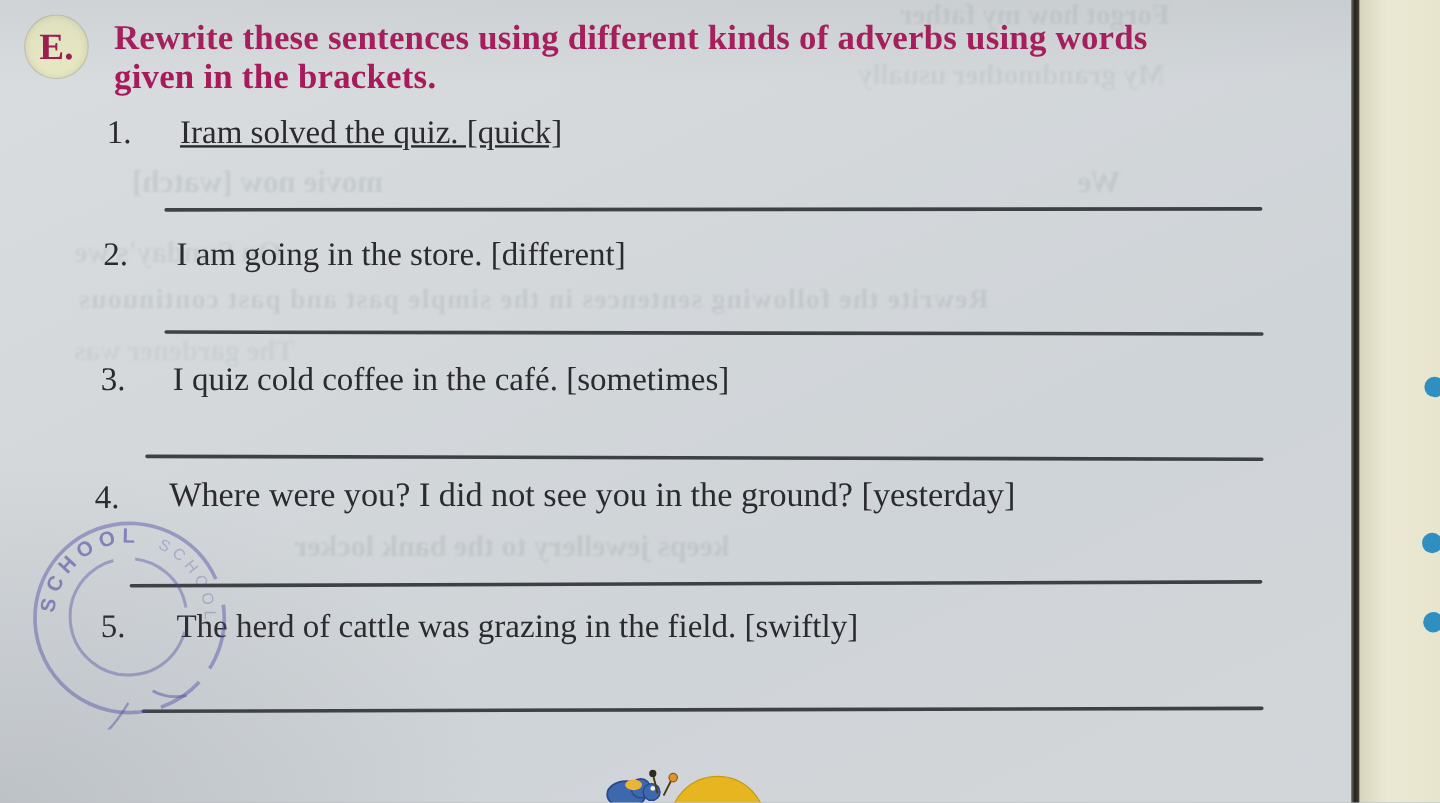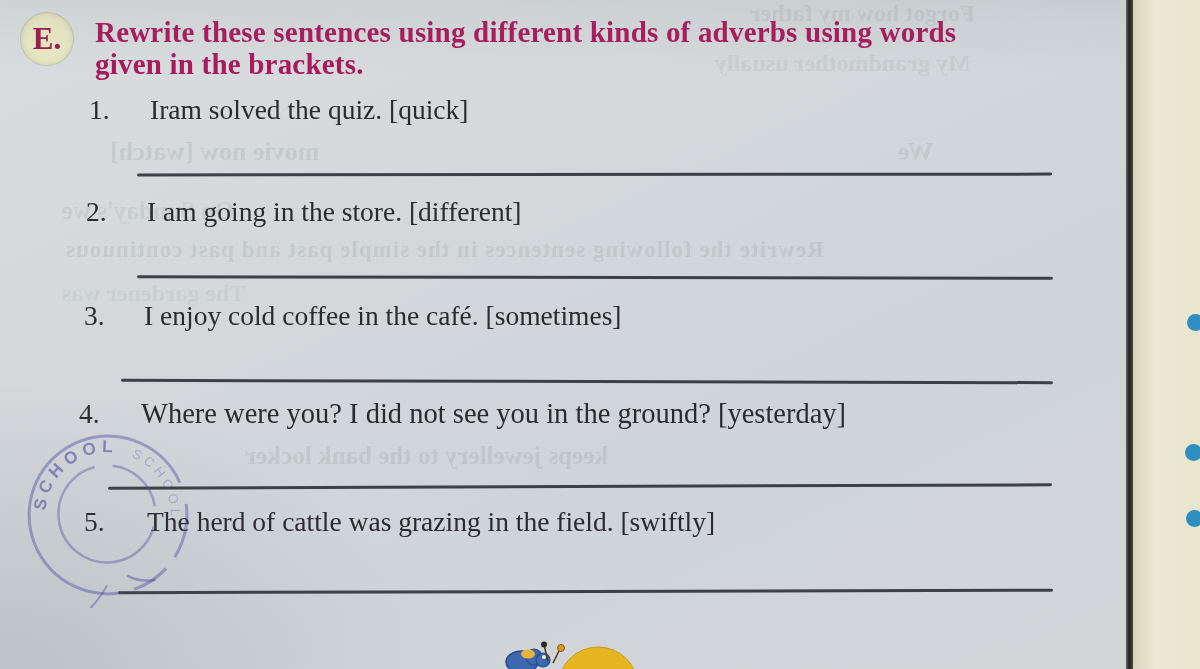--- a/index.html
+++ b/index.html
@@ -33,21 +33,21 @@
     display:flex;align-items:center;justify-content:center;
     color:#9e1950;font-weight:bold;font-size:31px;
   }
   .heading{
     position:absolute;left:95px;top:16px;width:1010px;
     color:#a81a5a;font-weight:bold;font-size:29px;line-height:32px;letter-spacing:0.2px;
   }
   
   .qnum{position:absolute;color:#2b2b2e;font-size:27.5px;}
   .qtext{position:absolute;color:#2b2b2e;font-size:27.5px;white-space:nowrap;}
-  .n1{left:89px;top:94px;}  .t1{left:150px;top:94px;}
+  .n1{left:89px;top:94px;}  .t1{left:150px;top:94px;text-decoration:underline;}
   .n2{left:86px;top:196px;} .t2{left:147px;top:196px;}
   .n3{left:84px;top:300px;} .t3{left:144px;top:300px;}
   .n4{left:79px;top:398px;} .t4{left:141px;top:398px;font-size:28.5px;}
   .n5{left:84px;top:506px;} .t5{left:147px;top:506px;}
   
   .rule{position:absolute;height:2.5px;background:#23262a;opacity:.85;border-radius:2px;}
   .r1{left:137px;top:173px;width:915px;transform:rotate(-0.05deg);}
   .r2{left:137px;top:276px;width:916px;transform:rotate(0.1deg);}
   .r3{left:121px;top:380px;width:932px;transform:rotate(0.15deg);}
   .r4{left:108px;top:485px;width:944px;transform:rotate(-0.2deg);}
@@ -94,21 +94,21 @@
 
     <div class="qnum n1">1.</div>
     <div class="qtext t1">Iram solved the quiz. [quick]</div>
     <div class="rule r1"></div>
 
     <div class="qnum n2">2.</div>
     <div class="qtext t2">I am going in the store. [different]</div>
     <div class="rule r2"></div>
 
     <div class="qnum n3">3.</div>
-    <div class="qtext t3">I enjoy cold coffee in the café. [sometimes]</div>
+    <div class="qtext t3">I quiz cold coffee in the café. [sometimes]</div>
     <div class="rule r3"></div>
 
     <div class="qnum n4">4.</div>
     <div class="qtext t4">Where were you? I did not see you in the ground? [yesterday]</div>
     <div class="rule r4"></div>
 
     <div class="qnum n5">5.</div>
     <div class="qtext t5">The herd of cattle was grazing in the field. [swiftly]</div>
     <div class="rule r5"></div>
 

